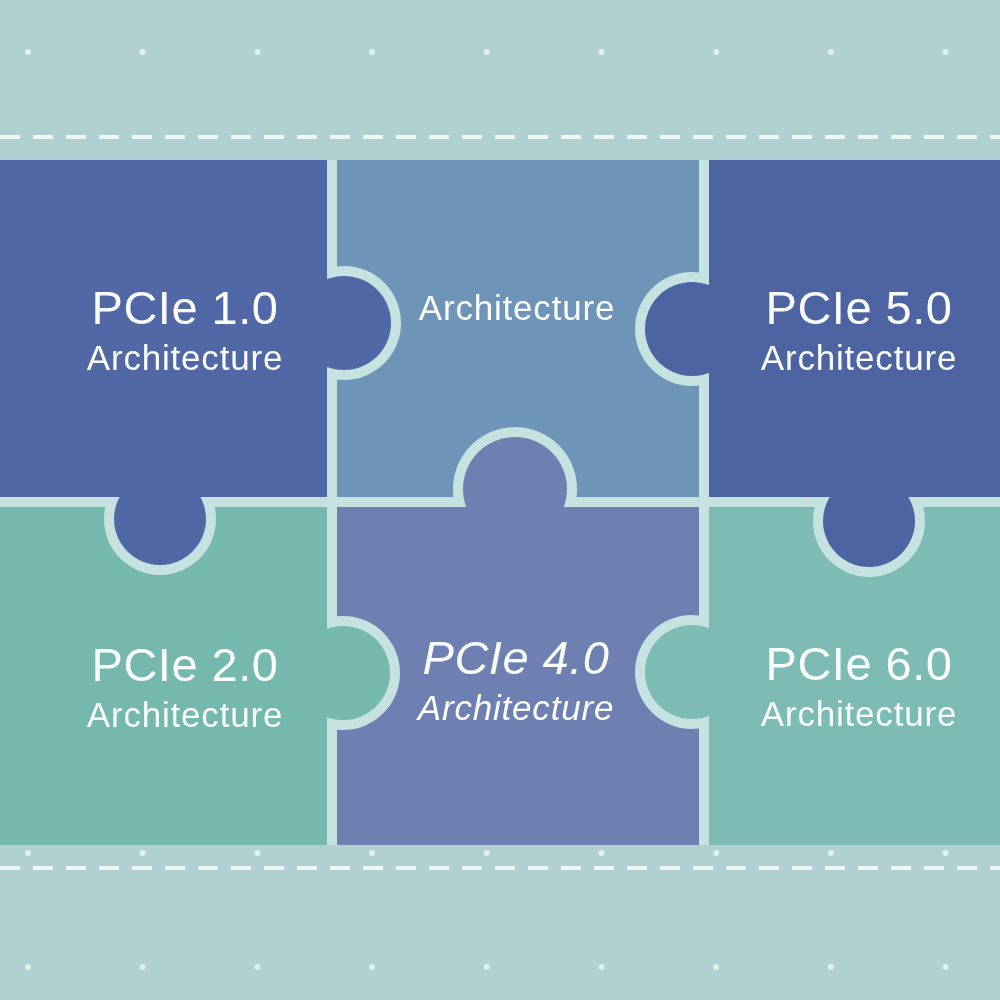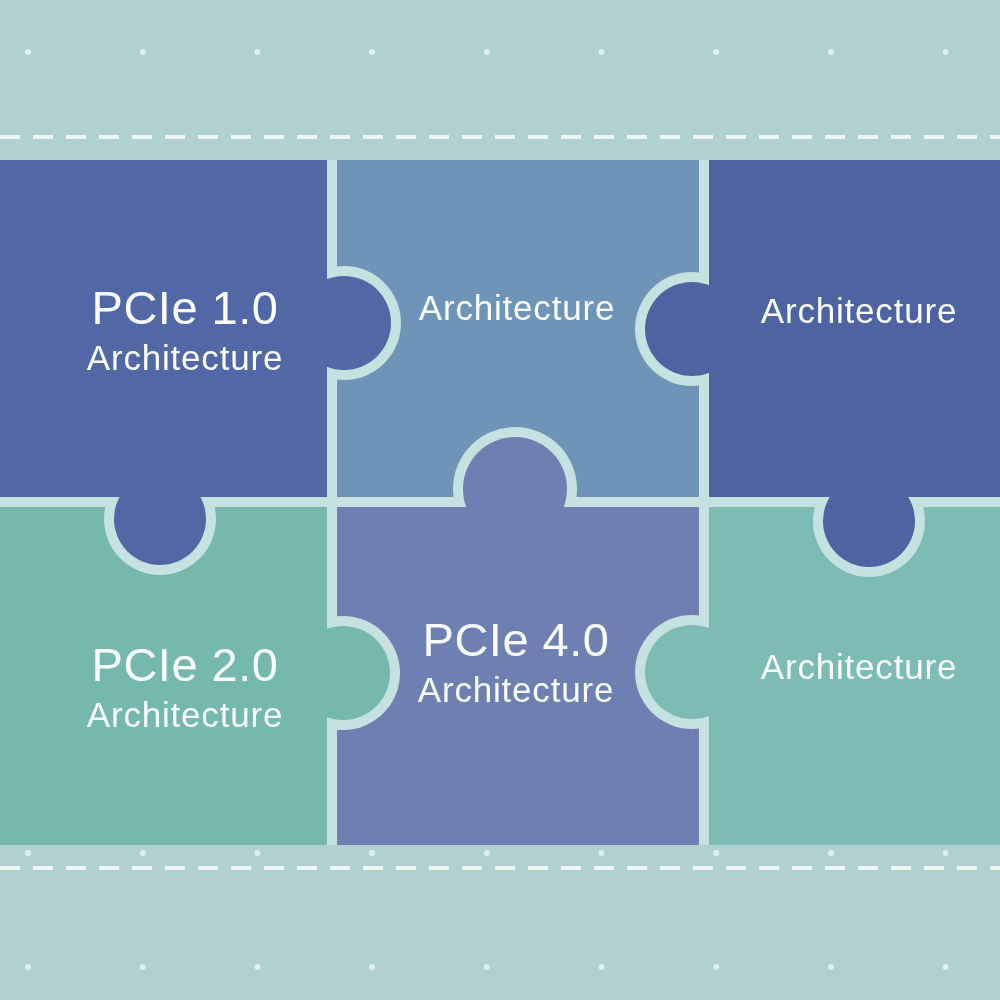--- a/index.html
+++ b/index.html
@@ -119,27 +119,29 @@
   </svg>
 
   <div class="label-block" style="left:25px;  top:284px;">
     <div class="label-title">PCIe 1.0</div>
     <div class="label-subtitle">Architecture</div>
   </div>
   <div class="label-block" style="left:357px; top:281px;">
     <div class="label-subtitle">Architecture</div>
   </div>
   <div class="label-block" style="left:699px; top:284px;">
+    <div class="label-title">PCIe 5.0</div>
     <div class="label-subtitle">Architecture</div>
   </div>
   <div class="label-block" style="left:25px;  top:633px;margin-top:8px;">
     <div class="label-title">PCIe 2.0</div>
     <div class="label-subtitle">Architecture</div>
   </div>
-  <div class="label-block" style="left:356px; top:616px;">
+  <div class="label-block" style="left:356px; top:634px;font-style:italic;">
     <div class="label-title">PCIe 4.0</div>
     <div class="label-subtitle">Architecture</div>
   </div>
   <div class="label-block" style="left:699px; top:640px;">
+    <div class="label-title">PCIe 6.0</div>
     <div class="label-subtitle">Architecture</div>
   </div>
 
 </div>
 
 </body></html>

